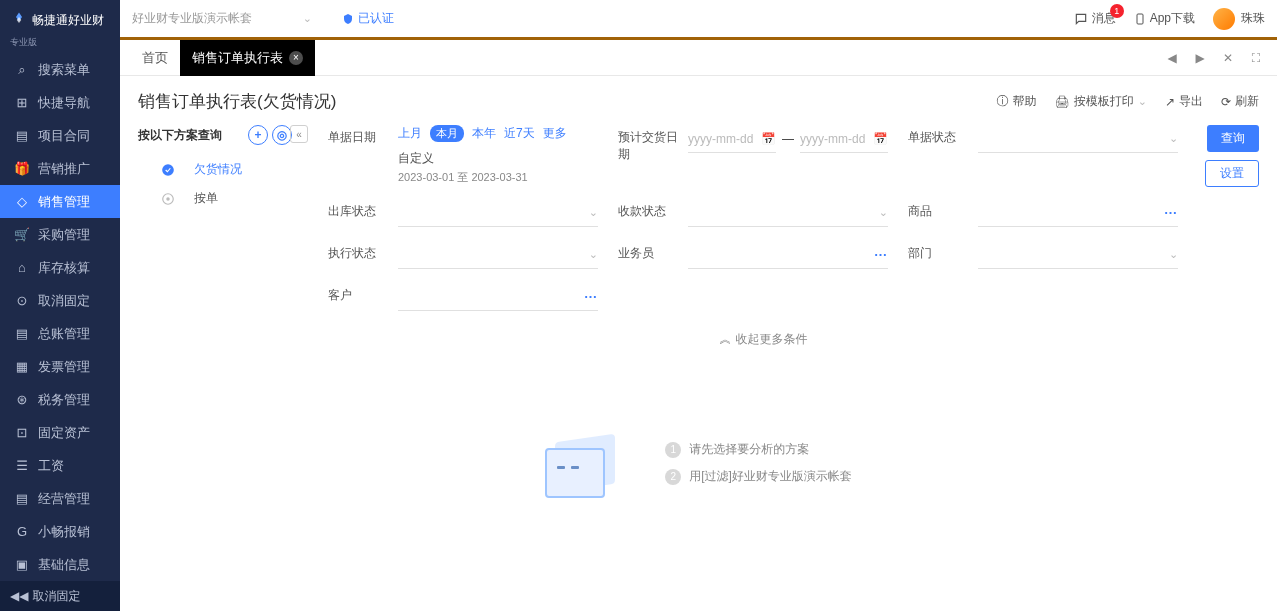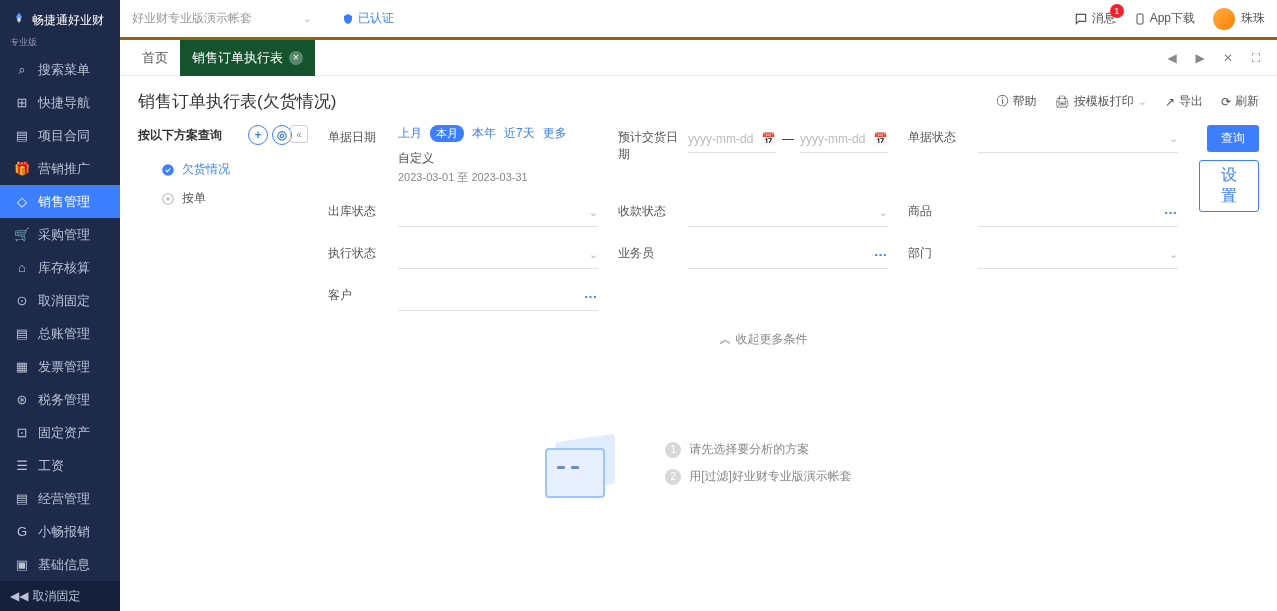--- a/index.html
+++ b/index.html
@@ -24,41 +24,41 @@
     .acct-select { width: 180px; color: #999; font-size: 12px; display: flex; align-items: center; gap: 6px; }
     .verified { color: #3d7eff; font-size: 12px; margin-left: 30px; display: flex; align-items: center; gap: 4px; }
     .top-right { margin-left: auto; display: flex; align-items: center; gap: 18px; font-size: 12px; color: #555; }
     .msg-wrap { position: relative; display: flex; align-items: center; gap: 4px; }
     .badge { position: absolute; top: -6px; right: -8px; width: 14px; height: 14px; background: #f5222d; color: #fff; border-radius: 50%; font-size: 9px; display: flex; align-items: center; justify-content: center; }
     .avatar { width: 22px; height: 22px; border-radius: 50%; background: linear-gradient(135deg,#ffb347,#ff7b00); display:inline-block; }
     
     
     .tabs-row { height: 36px; border-bottom: 1px solid #e8e8e8; display: flex; align-items: center; padding: 0 10px; }
     .tab { padding: 0 12px; height: 36px; display: flex; align-items: center; gap: 6px; font-size: 13px; color: #555; cursor: pointer; }
-    .tab.active { background: #14532d; color: #fff; }
+    .tab.active { background: #000000; color: #fff; }
     .tab-close { width: 14px; height: 14px; border-radius: 50%; display: inline-flex; align-items: center; justify-content: center; font-size: 10px; }
     .tab.active .tab-close { background: rgba(255,255,255,.3); }
     .tabs-right { margin-left: auto; display: flex; align-items: center; gap: 6px; color: #888; }
     .tri { width: 22px; height: 22px; display: inline-flex; align-items: center; justify-content: center; cursor: pointer; }
     
     
     .content { flex: 1; padding: 14px 18px; overflow: auto; background: #fff; }
     .title-row { display: flex; align-items: center; margin-bottom: 12px; }
     .page-title { font-size: 17px; color: #333; }
     .toolbar { margin-left: auto; display: flex; align-items: center; gap: 18px; font-size: 12px; color: #555; }
     .toolbar-item { display: flex; align-items: center; gap: 4px; cursor: pointer; }
     
     
     .filter-wrap { display: flex; gap: 0; }
     .scheme-col { width: 160px; padding-right: 6px; position: relative; }
     .scheme-head { display: flex; align-items: center; font-size: 12px; font-weight: bold; margin-bottom: 10px; }
     .scheme-btns { display: flex; gap: 4px; margin-left: auto; }
     .circle-btn { width: 20px; height: 20px; border: 1px solid #3d7eff; border-radius: 50%; color: #3d7eff; display: inline-flex; align-items: center; justify-content: center; font-size: 12px; cursor: pointer; }
     .collapse-btn { width: 18px; height: 18px; border: 1px solid #d0d0d0; border-radius: 3px; color: #888; display: inline-flex; align-items: center; justify-content: center; font-size: 10px; cursor: pointer; position:absolute; right:-10px; top:0; }
-    .scheme-item { display: flex; align-items: center; gap: 6px; padding: 6px 6px 6px 22px; font-size: 12px; color: #555; cursor: pointer; }
+    .scheme-item { display: flex; align-items: center; gap: 18px; padding: 6px 6px 6px 22px; font-size: 12px; color: #555; cursor: pointer; }
     .scheme-item.active { color: #3d7eff; }
     .scheme-icon { width: 16px; height: 16px; display: inline-flex; align-items: center; justify-content: center; }
     
     .filter-form { flex: 1; padding-left: 30px; }
     .form-grid { display: flex; flex-wrap: wrap; }
     .field { display: flex; align-items: flex-start; margin-bottom: 14px; flex: 0 0 33.3%; padding-right: 20px; }
     .field-label { width: 70px; text-align: left; font-size: 12px; color: #555; padding-top: 4px; padding-right: 8px; flex-shrink:0; }
     .field-body { flex: 1; position: relative; }
     .sel-input { width: 100%; height: 28px; border: none; border-bottom: 1px solid #e0e0e0; font-size: 12px; color: #888; display: flex; align-items: center; justify-content: space-between; }
     .chev { color: #bbb; font-size: 11px; }
@@ -67,21 +67,21 @@
     .date-quick span { cursor: pointer; }
     .date-quick .active-pill { background: #3d7eff; color: #fff; padding: 1px 6px; border-radius: 8px; font-size: 11px; }
     .date-quick .plain { color: #555; }
     .date-sub { font-size: 11px; color: #888; margin-top: 3px; }
     .date-range { display: flex; align-items: center; gap: 6px; }
     .date-box { flex: 1; height: 28px; border-bottom: 1px solid #e0e0e0; display: flex; align-items: center; justify-content: space-between; font-size: 12px; color: #bbb; }
     .cal-icon { color: #3d7eff; }
     
     .action-col { width: 60px; display: flex; flex-direction: column; gap: 8px; align-items: flex-end; padding-top: 0; }
     .btn-primary { background: #3d7eff; color: #fff; border: none; padding: 5px 14px; border-radius: 3px; cursor: pointer; font-size: 12px; }
-    .btn-outline { background: #fff; color: #3d7eff; border: 1px solid #3d7eff; padding: 4px 14px; border-radius: 3px; cursor: pointer; font-size: 16px; }
+    .btn-outline { background: #fff; color: #3d7eff; border: 1px solid #3d7eff; padding: 4px 14px; border-radius: 3px; cursor: pointer; font-size: 12px; }
     
     .collapse-row { text-align: center; margin-top: 6px; }
     .collapse-link { color: #888; font-size: 12px; cursor: pointer; display: inline-flex; align-items: center; gap: 4px; }
     
     
     .empty { margin-top: 80px; display: flex; align-items: center; justify-content: center; gap: 30px; }
     .empty-illus { width: 90px; height: 80px; position: relative; }
     .cube-back { position:absolute; left:10px; top:10px; width:60px; height:50px; background:#cce0ff; transform:skewY(-8deg); border-radius:4px; opacity:.6; }
     .cube-front { position:absolute; left:0; top:20px; width:60px; height:50px; background:#e8f0ff; border:2px solid #9ec5ff; border-radius:4px; }
     .cube-face { position:absolute; left:12px; top:38px; display:flex; gap:6px; }

